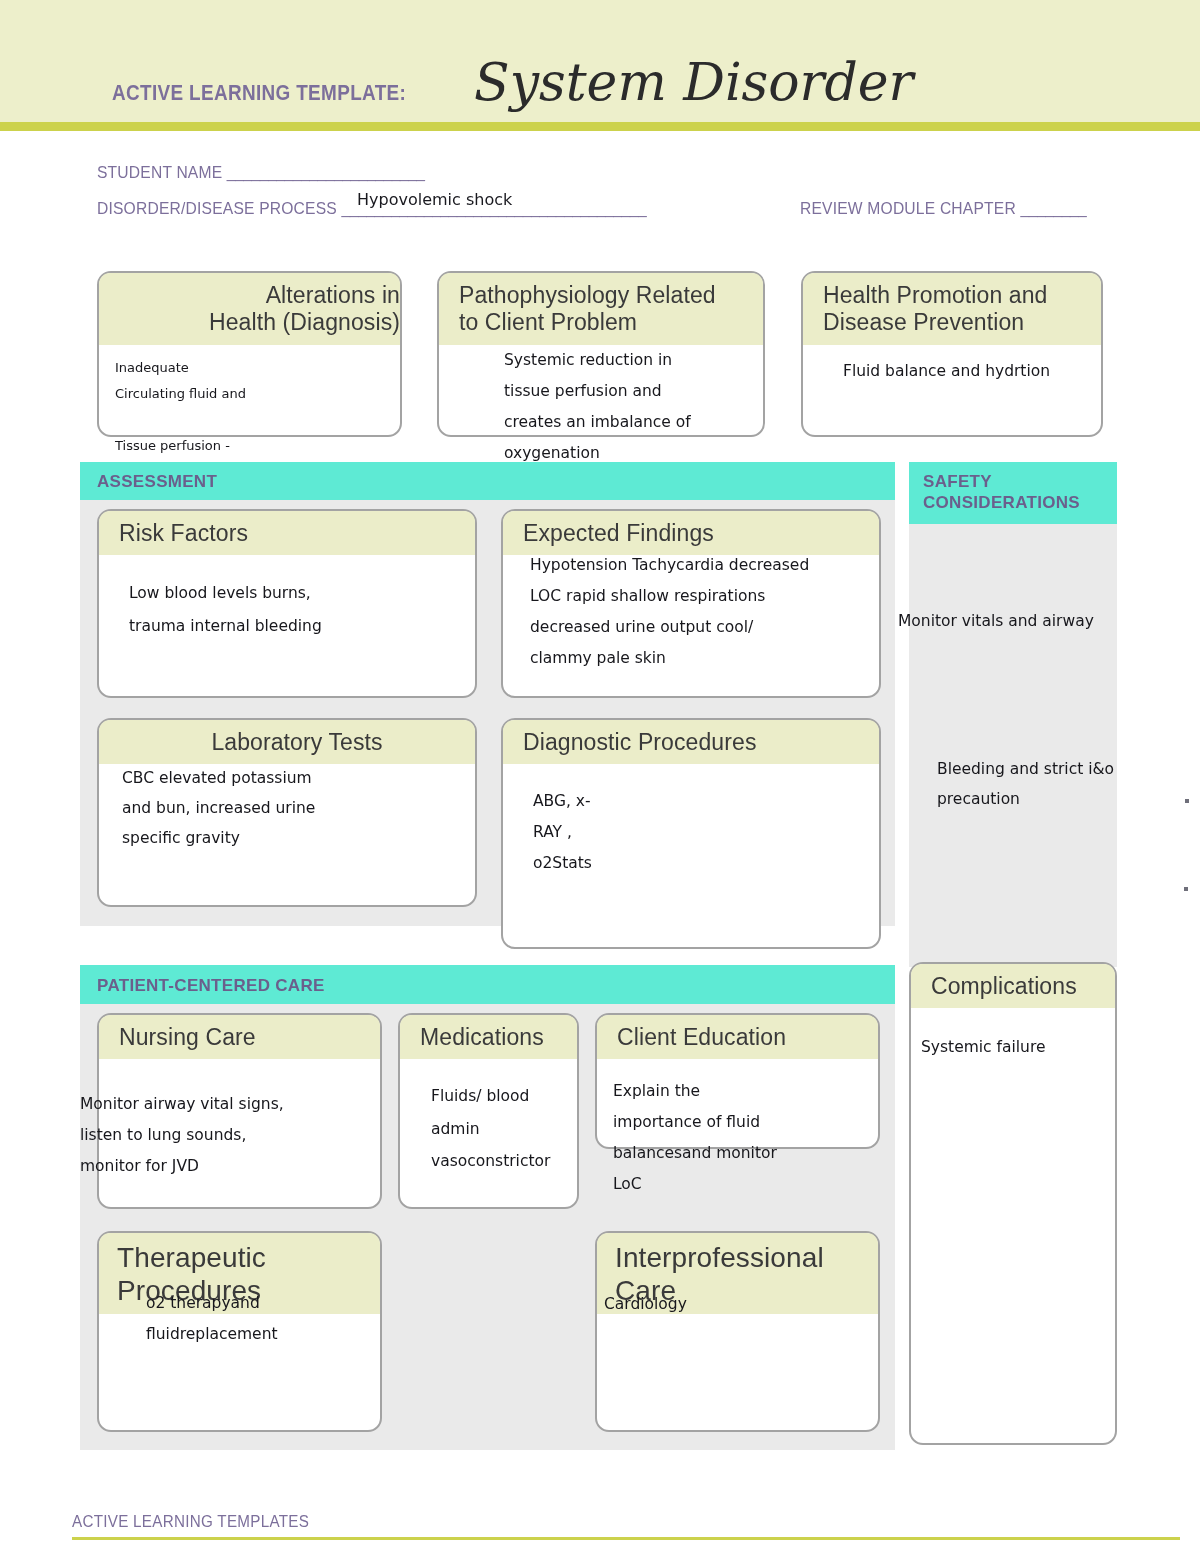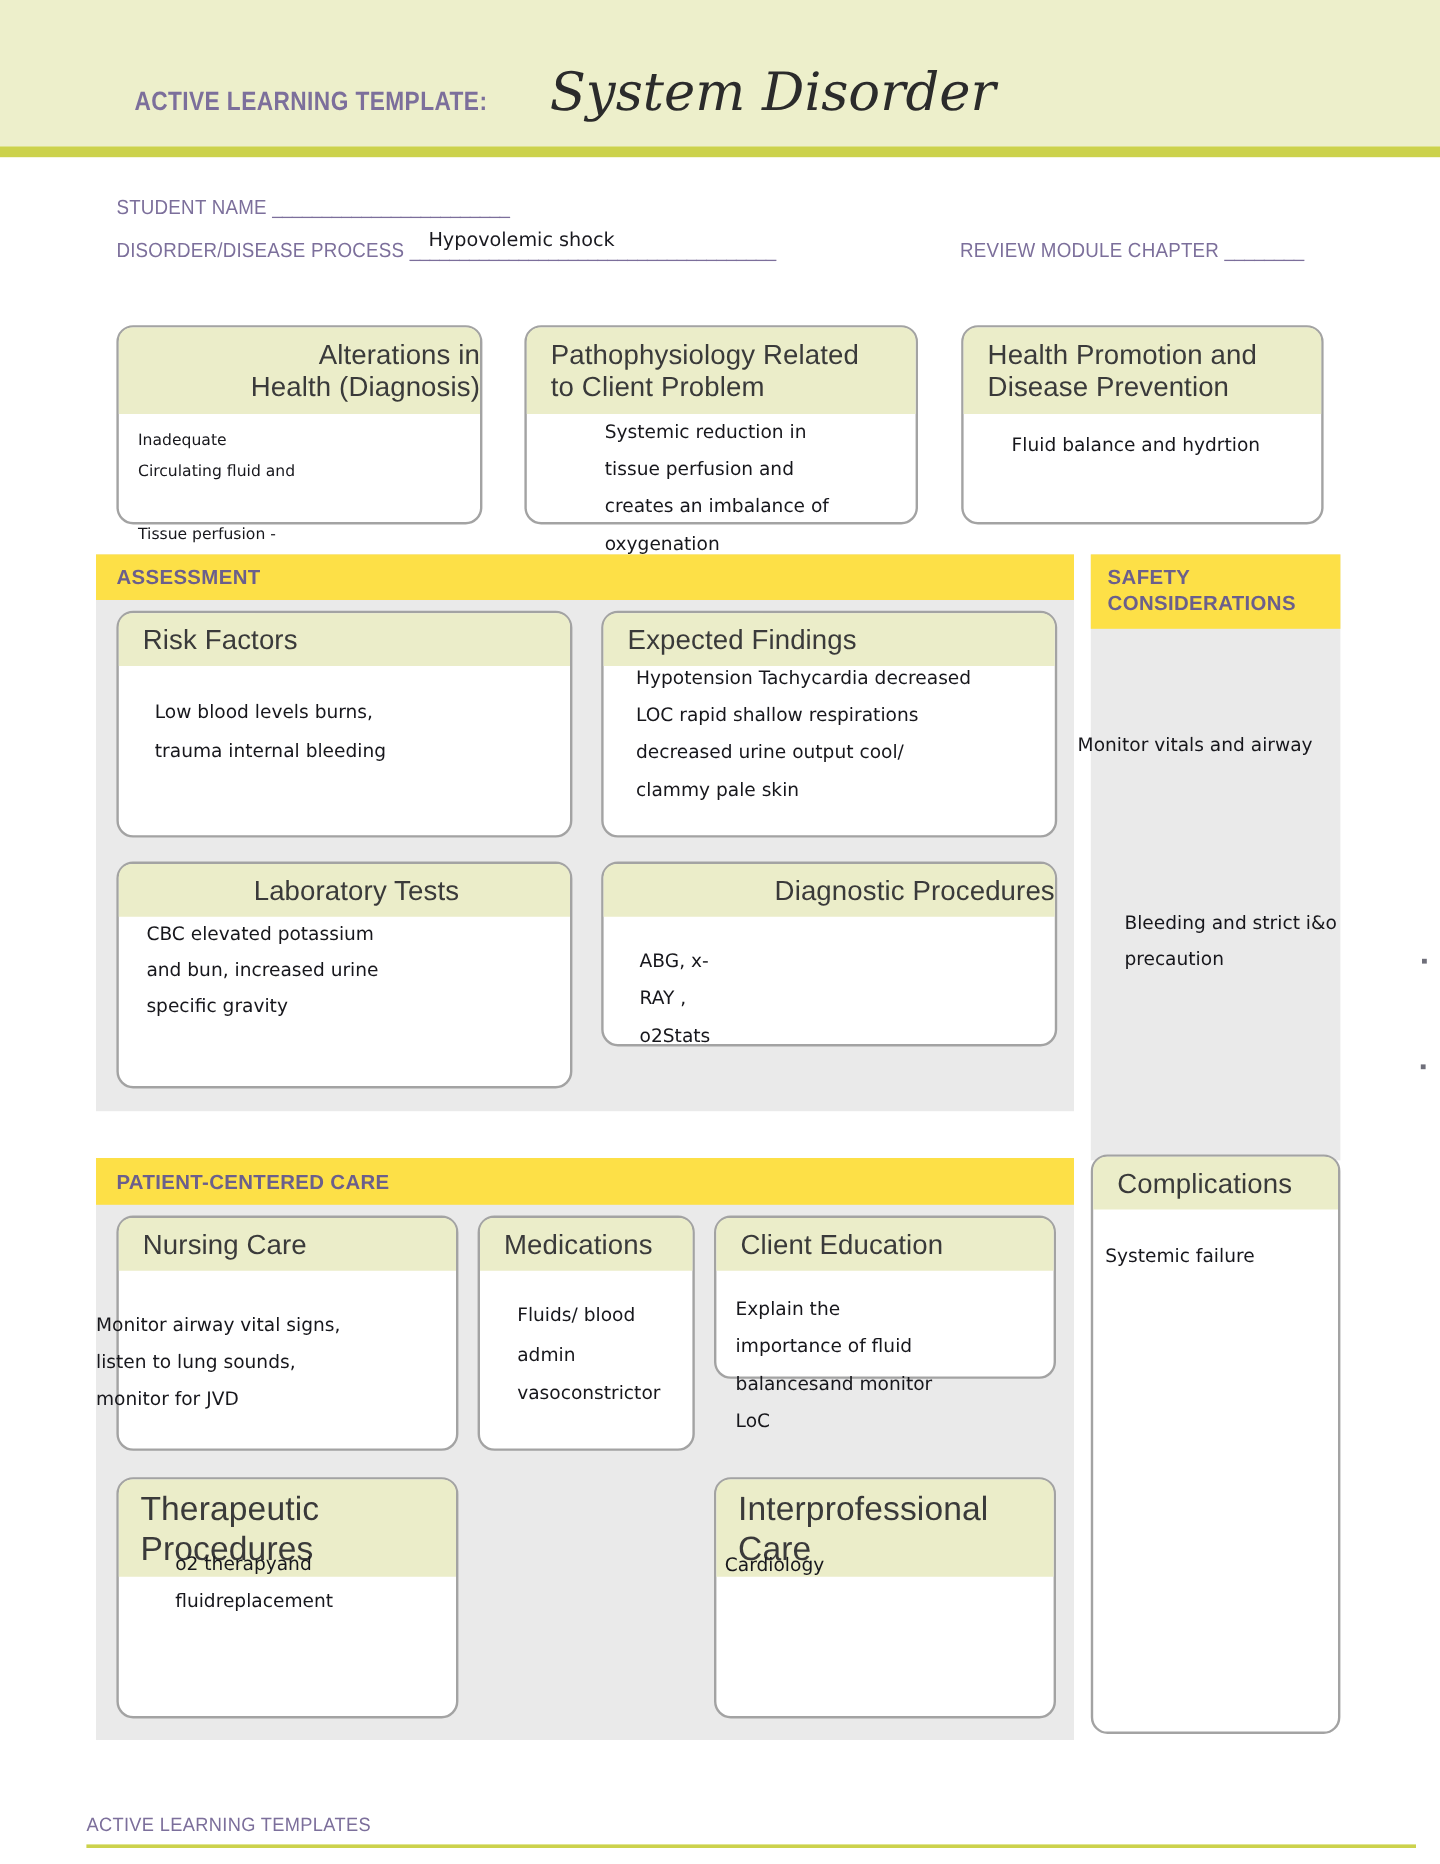--- a/index.html
+++ b/index.html
@@ -42,23 +42,23 @@
     letter-spacing: 0.4px;
     font-weight: 600;
     color: #7c6f9b;
     transform: scaleX(0.86);
     transform-origin: left bottom;
     white-space: nowrap;
   }
   .alt-title {
     font-family: "DejaVu Serif", "Liberation Serif", serif;
     font-style: italic;
-    font-size: 44px;
+    font-size: 52px;
     color: #2b2b2b;
-    margin-left: 4px;
+    margin-left: 20px;
     white-space: nowrap;
   }
 
   
   .form-row {
     position: absolute;
     color: #7c6f9b;
     font-size: 17px;
     letter-spacing: 0.2px;
     white-space: nowrap;
@@ -109,21 +109,21 @@
     white-space: pre;
   }
 
   
   .panel {
     position: absolute;
     background: #eaeaea;
   }
   .panel-head {
     position: absolute;
-    background: #fde047;
+    background: #5eead4;
     color: #6b5f8c;
     font-weight: bold;
     font-size: 17px;
     letter-spacing: 0.3px;
     line-height: 1.25;
     box-sizing: border-box;
   }
 
   
   .footer-label {
@@ -216,21 +216,21 @@
 decreased urine output cool/
 clammy pale skin</div>
 
 <div class="card" style="left:97px; top:718px; width:380px; height:189px;text-align:center;">
   <div class="card-head">Laboratory Tests</div>
 </div>
 <div class="hand" style="left:122px; top:763px; line-height:1.95;">CBC elevated potassium
 and bun, increased urine
 specific gravity</div>
 
-<div class="card" style="left:501px; top:718px; width:380px; height:154px;text-align:right;">
+<div class="card" style="left:501px; top:718px; width:380px; height:231px;">
   <div class="card-head">Diagnostic Procedures</div>
 </div>
 <div class="hand" style="left:533px; top:786px; line-height:2.0;">ABG, x-
 RAY ,
 o2Stats</div>
 
 <div class="panel" style="left:909px; top:462px; width:208px; height:505px;"></div>
 <div class="panel-head" style="left:909px; top:462px; width:208px; height:62px; padding:9px 0 0 14px; white-space:pre-line;">SAFETY
 CONSIDERATIONS</div>
 <div class="hand" style="left:898px; top:607px;">Monitor vitals and airway</div>

